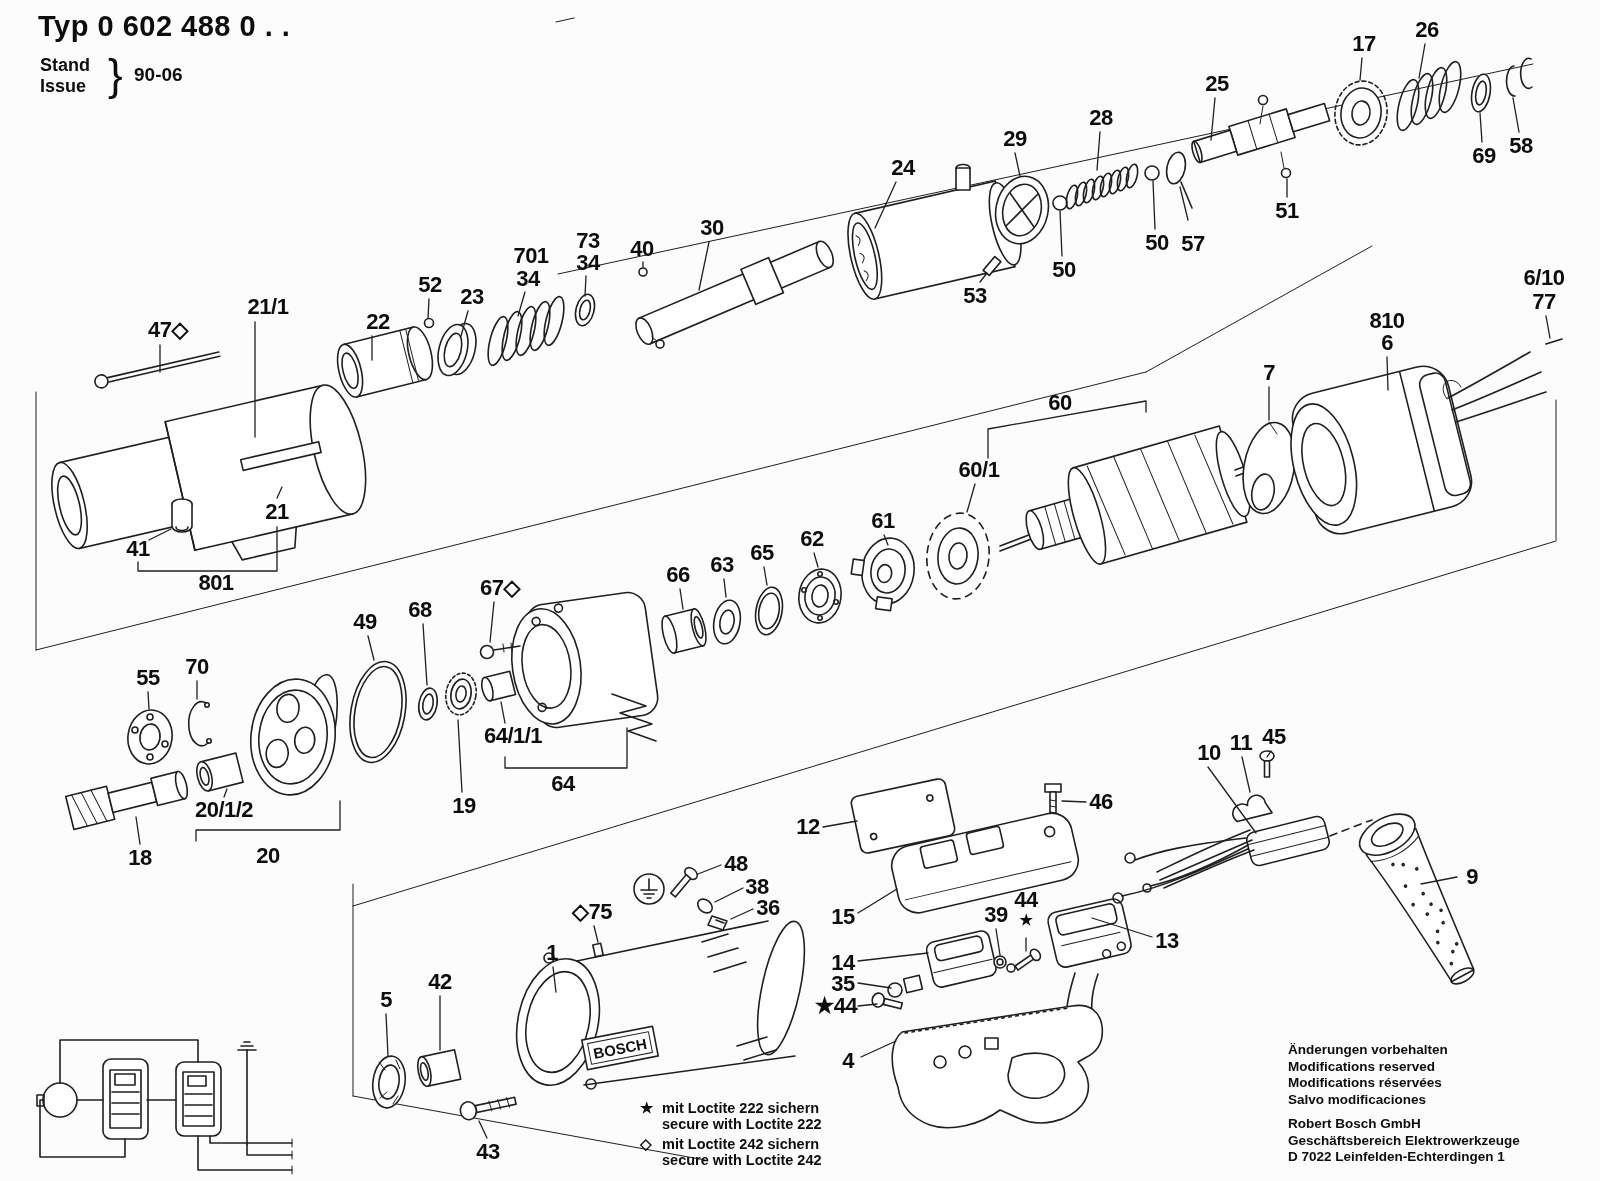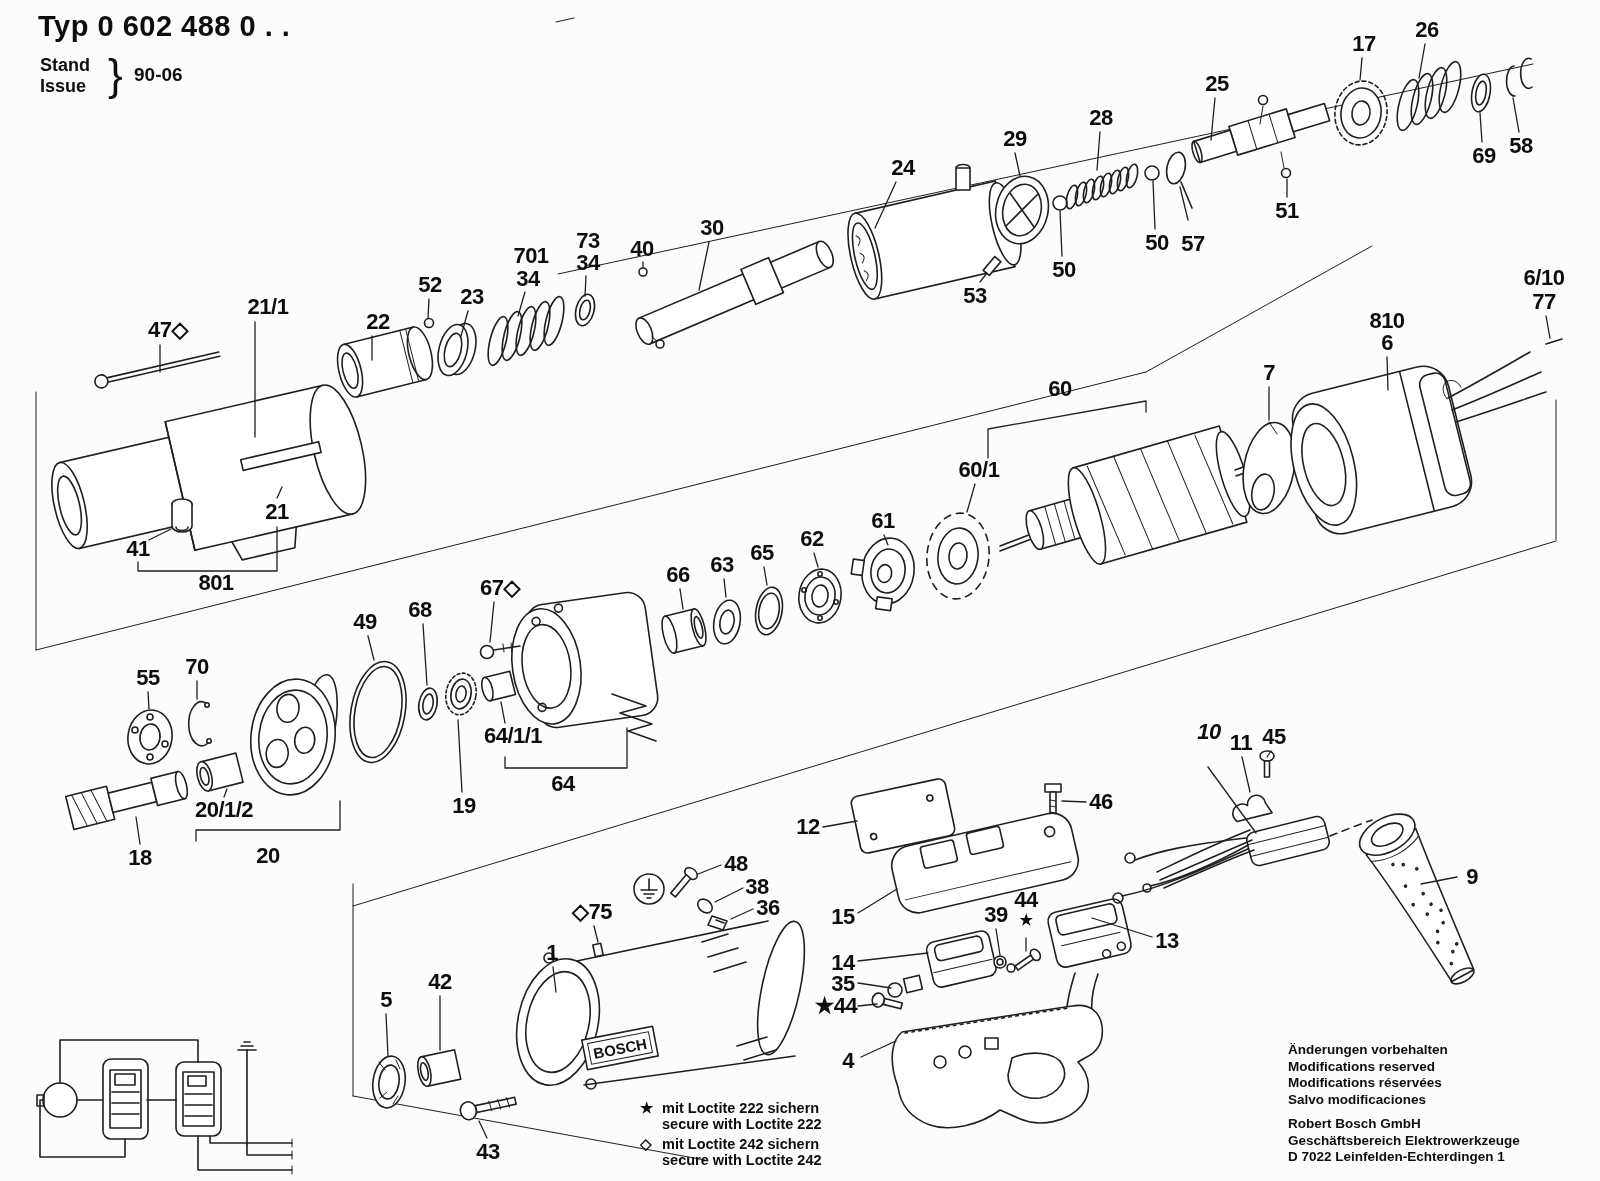--- a/index.html
+++ b/index.html
@@ -682,21 +682,21 @@
       <div class="plabel" style="left: 1217px; top: 84px;">25</div>
       <div class="plabel" style="left: 1364px; top: 44px;">17</div>
       <div class="plabel" style="left: 1427px; top: 30px;">26</div>
       <div class="plabel" style="left: 1484px; top: 156px;">69</div>
       <div class="plabel" style="left: 1521px; top: 146px;">58</div>
       <div class="plabel" style="left: 1544px; top: 278px;">6/10</div>
       <div class="plabel" style="left: 1544px; top: 302px;">77</div>
       <div class="plabel" style="left: 1387px; top: 321px;">810</div>
       <div class="plabel" style="left: 1387px; top: 343px;">6</div>
       <div class="plabel" style="left: 1269px; top: 373px;">7</div>
-      <div class="plabel" style="left: 1060px; top: 389px;">60</div>
+      <div class="plabel" style="left: 1060px; top: 403px;">60</div>
       <div class="plabel" style="left: 979px; top: 470px;">60/1</div>
       <div class="plabel" style="left: 883px; top: 521px;">61</div>
       <div class="plabel" style="left: 812px; top: 539px;">62</div>
       <div class="plabel" style="left: 762px; top: 553px;">65</div>
       <div class="plabel" style="left: 722px; top: 565px;">63</div>
       <div class="plabel" style="left: 678px; top: 575px;">66</div>
       <div class="plabel" style="left: 500px; top: 588px;">67◇</div>
       <div class="plabel" style="left: 365px; top: 622px;">49</div>
       <div class="plabel" style="left: 420px; top: 610px;">68</div>
       <div class="plabel" style="left: 148px; top: 678px;">55</div>
@@ -713,21 +713,21 @@
       <div class="plabel" style="left: 808px; top: 827px;">12</div>
       <div class="plabel" style="left: 1101px; top: 802px;">46</div>
       <div class="plabel" style="left: 843px; top: 917px;">15</div>
       <div class="plabel" style="left: 996px; top: 915px;">39</div>
       <div class="plabel" style="left: 1026px; top: 908px;">44<div class="sub">★</div></div>
       <div class="plabel" style="left: 1167px; top: 941px;">13</div>
       <div class="plabel" style="left: 843px; top: 963px;">14</div>
       <div class="plabel" style="left: 843px; top: 984px;">35</div>
       <div class="plabel" style="left: 836px; top: 1006px;">★44</div>
       <div class="plabel" style="left: 848px; top: 1061px;">4</div>
-      <div class="plabel" style="left: 1209px; top: 732px; font-style: italic;">10</div>
+      <div class="plabel" style="left: 1209px; top: 753px;">10</div>
       <div class="plabel" style="left: 1241px; top: 743px;">11</div>
       <div class="plabel" style="left: 1274px; top: 737px;">45</div>
       <div class="plabel" style="left: 1472px; top: 877px;">9</div>
       <div class="plabel" style="left: 386px; top: 1000px;">5</div>
       <div class="plabel" style="left: 440px; top: 982px;">42</div>
       <div class="plabel" style="left: 552px; top: 953px;">1</div>
       <div class="plabel" style="left: 592px; top: 912px;">◇75</div>
       <div class="plabel" style="left: 488px; top: 1152px;">43</div>
       <div class="plabel" style="left: 736px; top: 864px;">48</div>
       <div class="plabel" style="left: 757px; top: 887px;">38</div>

